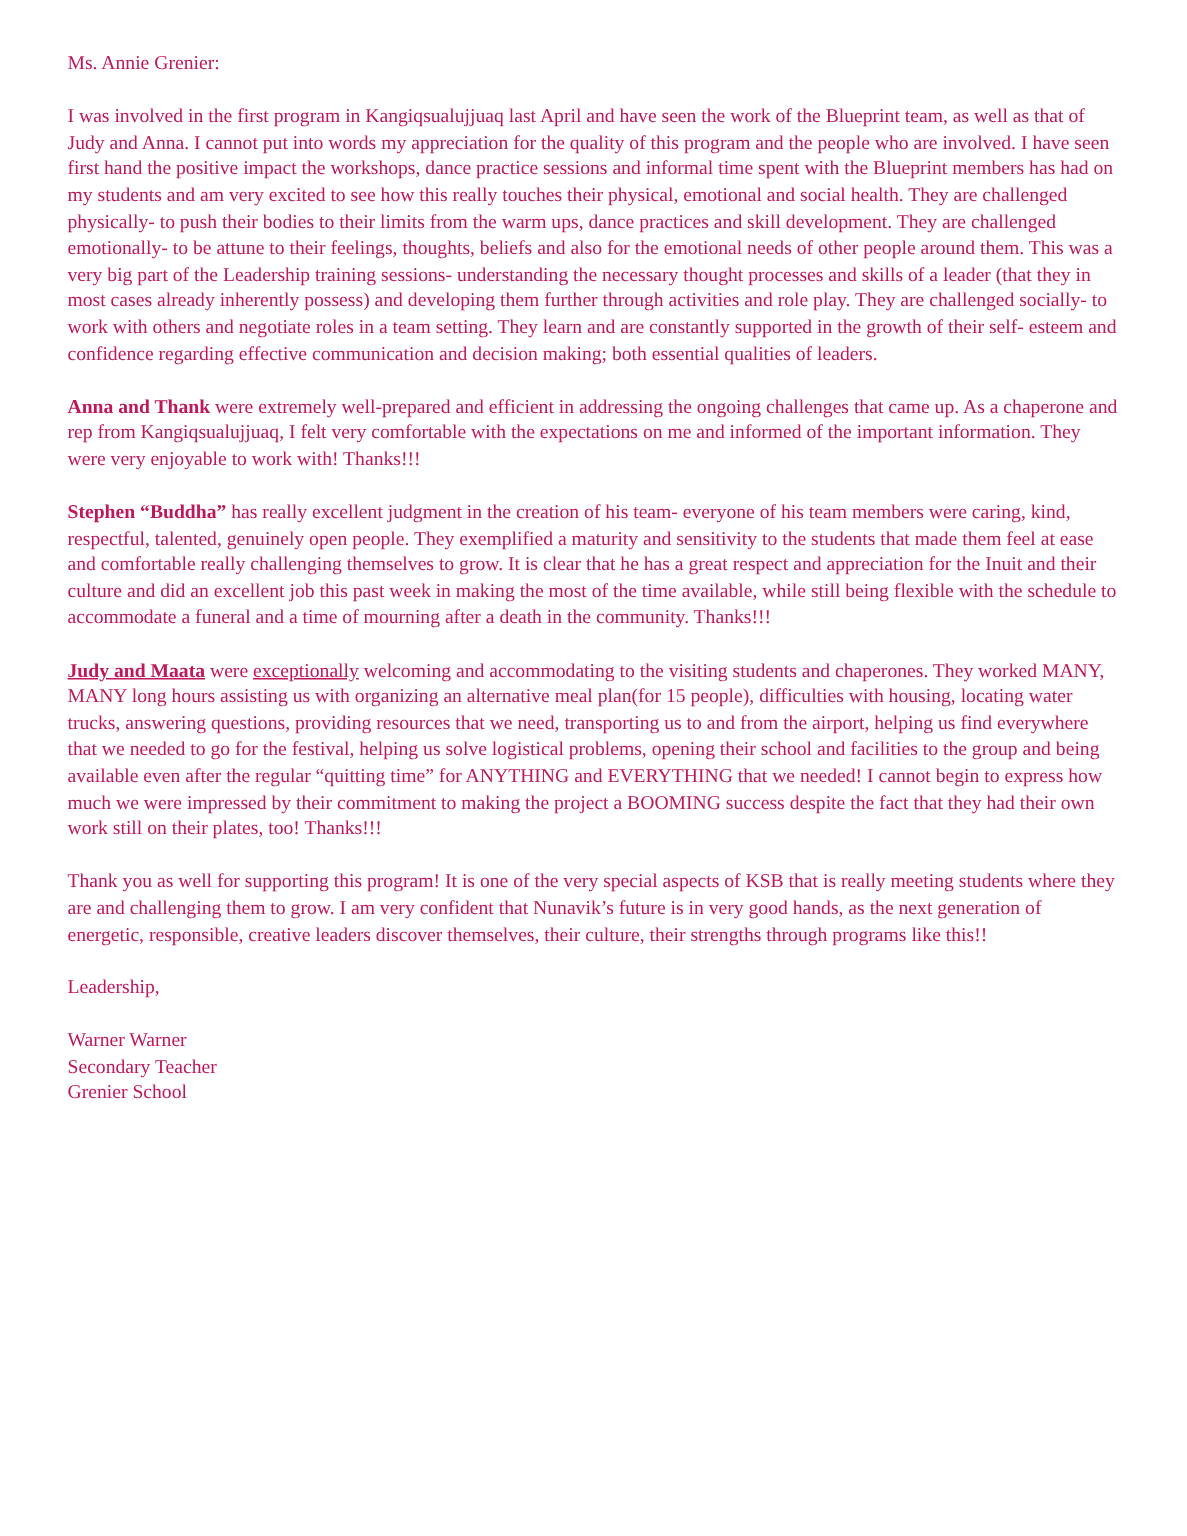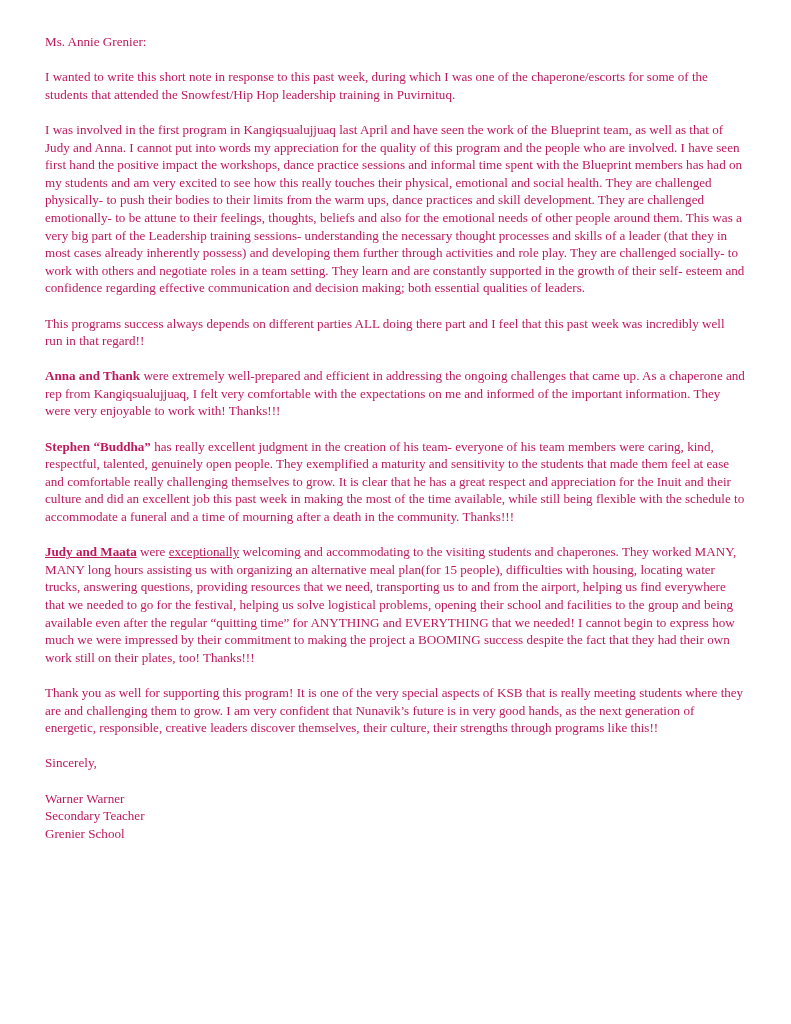--- a/index.html
+++ b/index.html
@@ -45,49 +45,43 @@
   .runs > span { white-space: pre-wrap; }
 </style>
 </head>
 <body>
 
 <div class="page">
   <div class="letter">
 
     <p class="salutation">Ms. Annie Grenier:</p>
 
-    <p class="para runs">
-      <span>I wanted to write this short note in response to this past week, during which I was one of the chaperone/escorts for some of the students that attended the Snowfest/Hip Hop leadership training in Puvirnituq.</span>
-    </p>
 
     <p class="para runs">
       <span>I was involved in the first program in Kangiqsualujjuaq last April and have seen the work of the Blueprint team, as well as that of Judy and Anna. I cannot put into words my appreciation for the quality of this program and the people who are involved. I have seen first hand the positive impact the workshops, dance practice sessions and informal time spent with the Blueprint members has had on my students and am very excited to see how this really touches their physical, emotional and social health. They are challenged physically- to push their bodies to their limits from the warm ups, dance practices and skill development. They are challenged emotionally- to be attune to their feelings, thoughts, beliefs and also for the emotional needs of other people around them. This was a very big part of the Leadership training sessions- understanding the necessary thought processes and skills of a leader (that they in most cases already inherently possess) and developing them further through activities and role play. They are challenged socially- to work with others and negotiate roles in a team setting. They learn and are constantly supported in the growth of their self- esteem and confidence regarding effective communication and decision making; both essential qualities of leaders.</span>
     </p>
 
-    <p class="para runs">
-      <span>This programs success always depends on different parties ALL doing there part and I feel that this past week was incredibly well run in that regard!!</span>
-    </p>
 
     <p class="para runs">
       <span class="bold">Anna and Thank</span><span> were extremely well-prepared and efficient in addressing the ongoing challenges that came up. As a chaperone and rep from Kangiqsualujjuaq, I felt very comfortable with the expectations on me and informed of the important information. They were very enjoyable to work with! Thanks!!!</span>
     </p>
 
     <p class="para runs">
       <span class="bold">Stephen “Buddha”</span><span> has really excellent judgment in the creation of his team- everyone of his team members were caring, kind, respectful, talented, genuinely open people. They exemplified a maturity and sensitivity to the students that made them feel at ease and comfortable really challenging themselves to grow. It is clear that he has a great respect and appreciation for the Inuit and their culture and did an excellent job this past week in making the most of the time available, while still being flexible with the schedule to accommodate a funeral and a time of mourning after a death in the community. Thanks!!!</span>
     </p>
 
     <p class="para runs">
       <span class="bold-uline">Judy and Maata</span><span> were </span><span class="uline">exceptionally</span><span> welcoming and accommodating to the visiting students and chaperones. They worked MANY, MANY long hours assisting us with organizing an alternative meal plan(for 15 people), difficulties with housing, locating water trucks, answering questions, providing resources that we need, transporting us to and from the airport, helping us find everywhere that we needed to go for the festival, helping us solve logistical problems, opening their school and facilities to the group and being available even after the regular “quitting time” for ANYTHING and EVERYTHING that we needed! I cannot begin to express how much we were impressed by their commitment to making the project a BOOMING success despite the fact that they had their own work still on their plates, too! Thanks!!!</span>
     </p>
 
     <p class="para runs">
       <span>Thank you as well for supporting this program! It is one of the very special aspects of KSB that is really meeting students where they are and challenging them to grow. I am very confident that Nunavik’s future is in very good hands, as the next generation of energetic, responsible, creative leaders discover themselves, their culture, their strengths through programs like this!!</span>
     </p>
 
-    <p class="para">Sincerely,</p>
+    <p class="para">Leadership,</p>
 
     <div class="sig-block">
       <div class="sig-line">Warner Warner</div>
       <div class="sig-line">Secondary Teacher</div>
       <div class="sig-line">Grenier School</div>
     </div>
 
   </div>
 </div>
 

